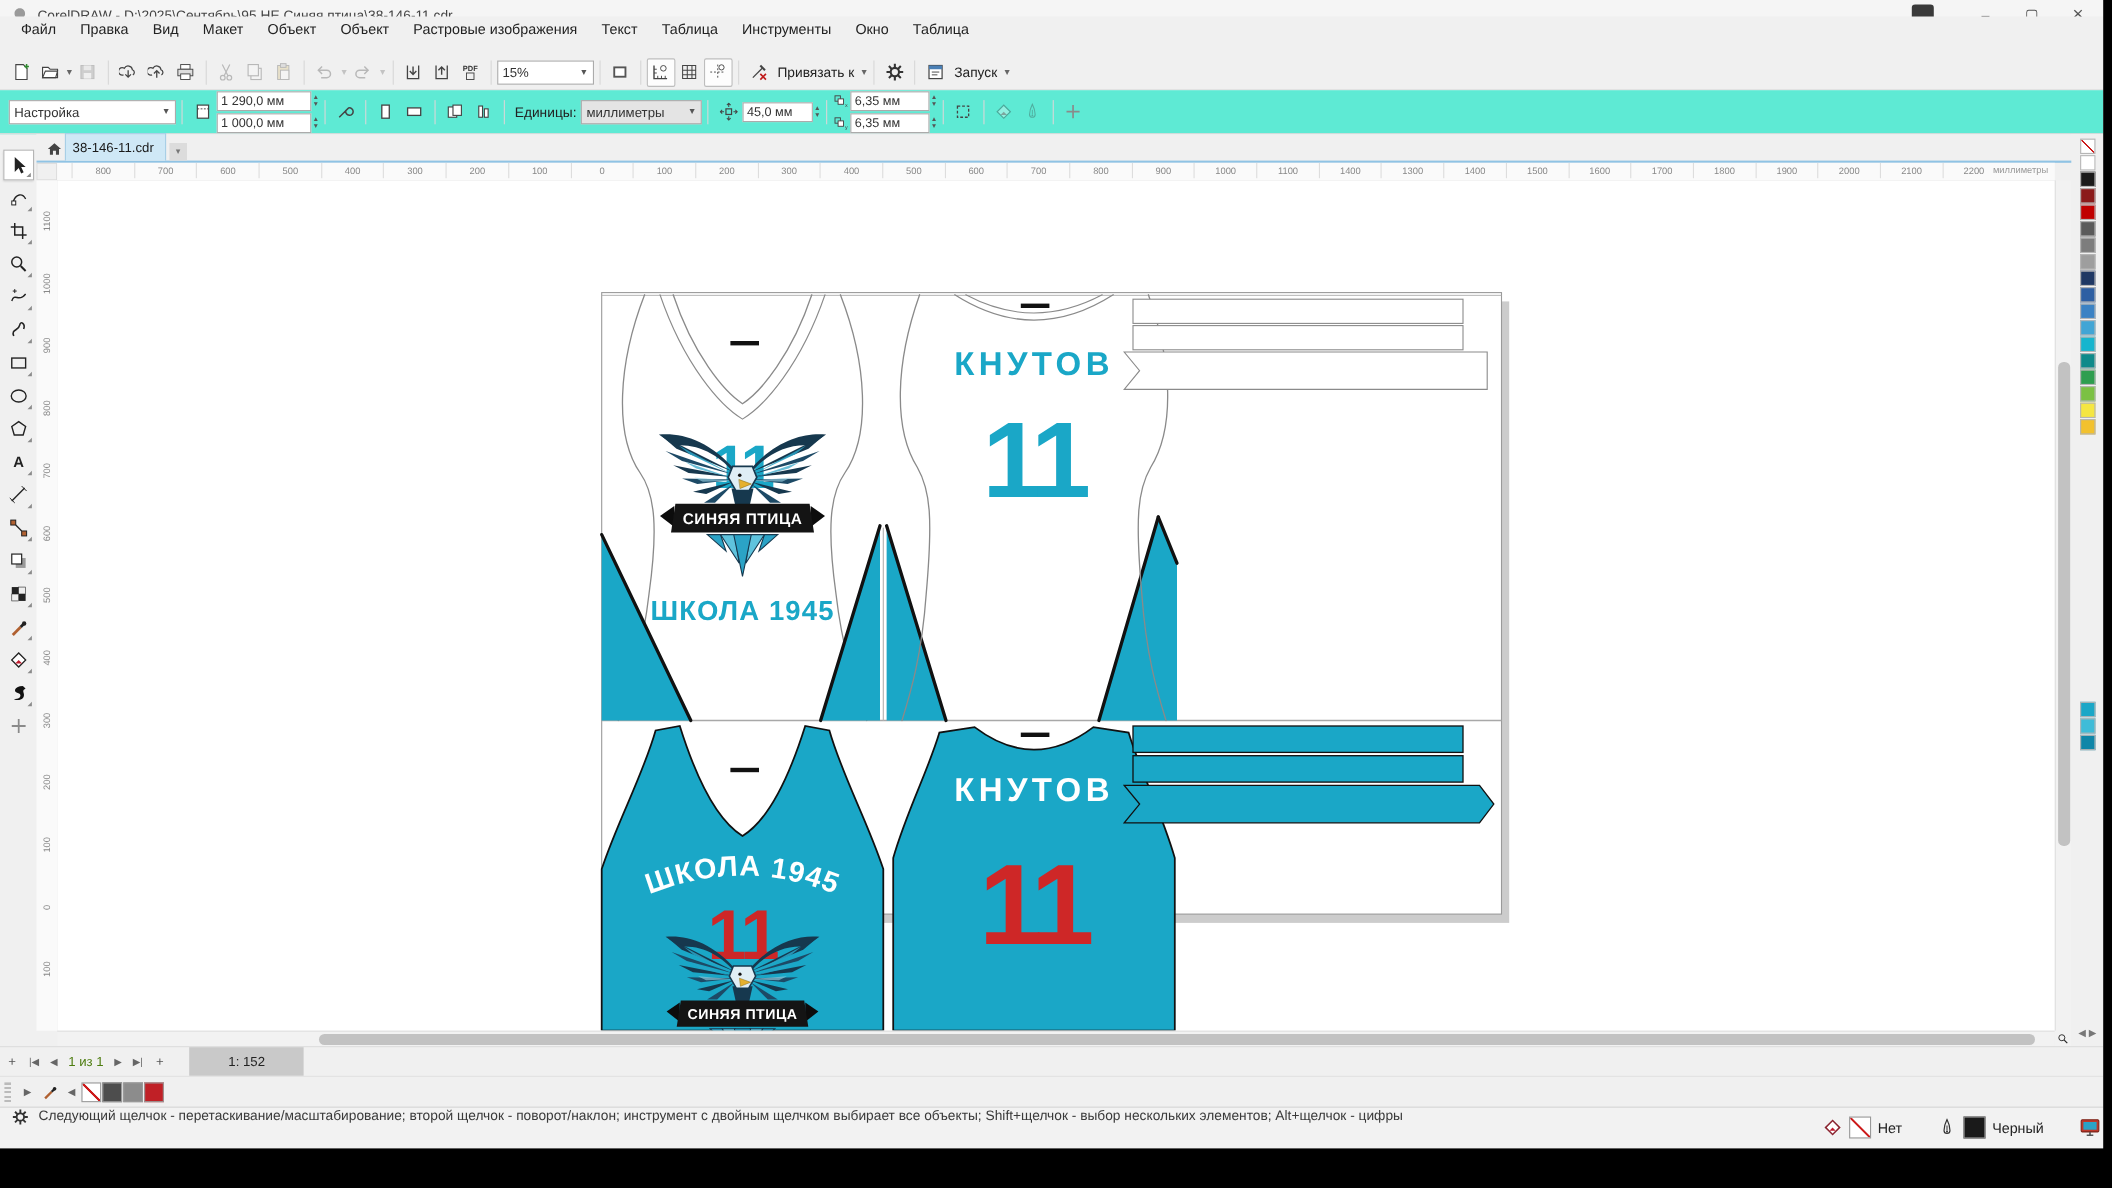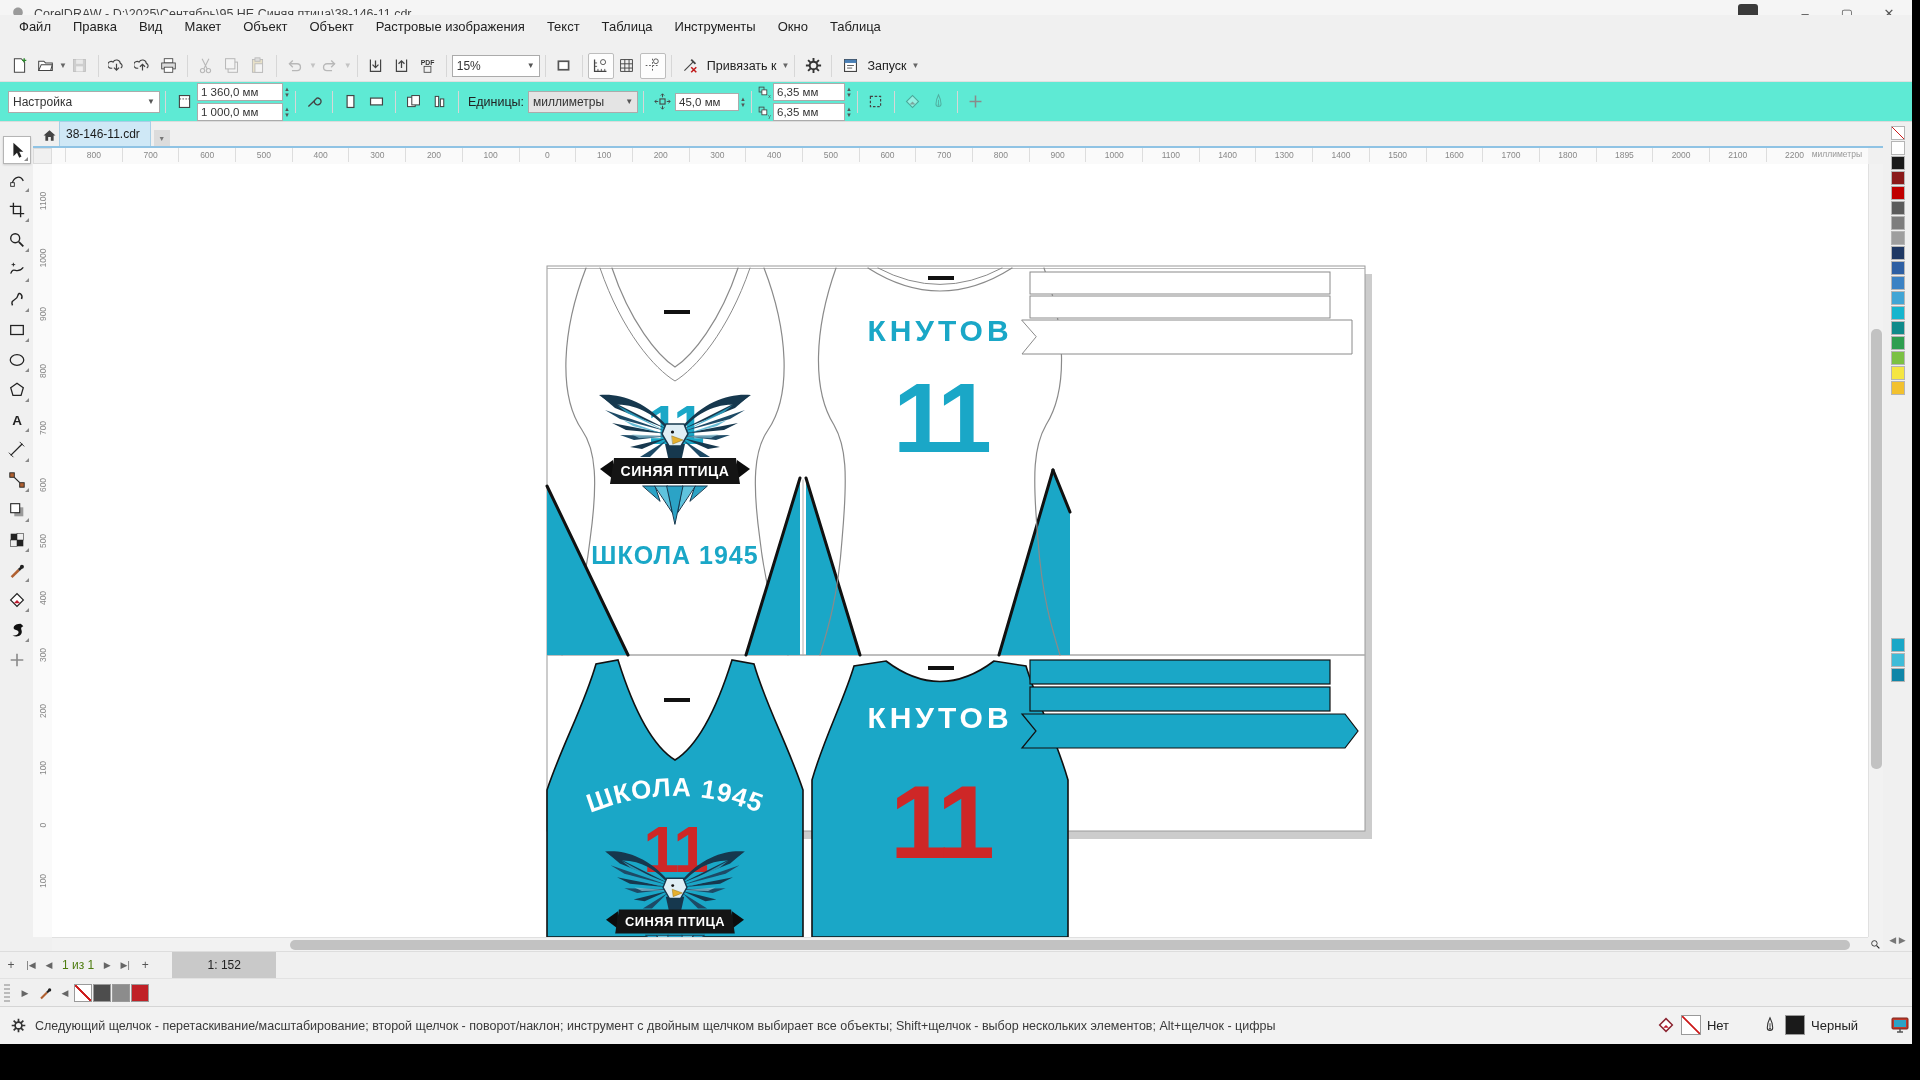--- a/index.html
+++ b/index.html
@@ -69,21 +69,21 @@
   
   #pagebar{left:0;top:951px;width:1912px;height:27px;background:#f0f0f0;display:flex;align-items:center;border-top:1px solid #ddd;box-sizing:border-box;}
   .pgbtn{font-size:12px;color:#555;width:22px;text-align:center;flex:none;}
   .pgarrow{font-size:9px;color:#666;width:18px;text-align:center;flex:none;}
   #pgcount{font-size:12px;color:#4d7c0f;margin:0 4px;flex:none;}
   #page-tab{margin-left:16px;width:104px;height:27px;background:#c9c9c9;display:flex;align-items:center;justify-content:center;font-size:12px;color:#222;flex:none;}
   #docpalette{left:0;top:978px;width:1912px;height:28px;background:#f0f0f0;display:flex;align-items:center;border-top:1px solid #e2e2e2;box-sizing:border-box;padding-left:4px;}
   #dp-handle{width:6px;height:18px;background:repeating-linear-gradient(#bbb,#bbb 2px,transparent 2px,transparent 4px);margin-right:6px;}
   .dswatch{width:18px;height:18px;border:1px solid #9a9a9a;box-sizing:border-box;margin-right:1px;flex:none;}
   .dswatch.none{background:linear-gradient(to top right,#fff 44%,#cc1a1a 47%,#cc1a1a 53%,#fff 56%);}
-  #statusbar{left:0;top:1006px;width:1912px;height:38px;background:#f2f2f2;border-top:1px solid #d5d5d5;display:flex;align-items:center;box-sizing:border-box;padding-left:10px;}
+  #statusbar{left:0;top:1006px;width:1912px;height:38px;background:#f2f2f2;border-top:1px solid #d5d5d5;display:flex;box-sizing:border-box;padding-left:10px;}
   #status-hint{font-size:12.5px;color:#3a3a3a;margin-left:8px;}
   #status-right{position:absolute;right:10px;top:1006px;height:38px;display:flex;align-items:center;gap:6px;}
   .indic-swatch{width:20px;height:20px;border:1px solid #999;box-sizing:border-box;}
   .indic-label{font-size:13px;color:#222;margin-right:26px;}
   #blackbottom{left:0;top:1044px;width:1920px;height:36px;background:#000;}
   #blackright{left:1912px;top:0;width:8px;height:1080px;background:#000;}
   svg text{font-family:"Liberation Sans","DejaVu Sans",sans-serif;}
 </style>
 </head>
 <body>
@@ -501,21 +501,21 @@
         <span class="carr">▼</span>
       </span>
     <span class="tsep"></span>
     <span class="tbtn">
         <svg>
           <use href="#sym-pagesize"></use>
         </svg>
       </span>
     <span class="stack">
       <span class="hgroup">
-          <span class="field" style="width:86px">1 360,0 мм</span>
+          <span class="field" style="width:86px">1 290,0 мм</span>
           <span class="spin">
             <span>▲</span>
             <span>▼</span>
           </span>
         </span>
       <span class="hgroup">
           <span class="field" style="width:86px">1 000,0 мм</span>
           <span class="spin">
             <span>▲</span>
             <span>▼</span>
@@ -653,21 +653,21 @@
         <span class="hlab">900</span>
         <span class="hlab">1000</span>
         <span class="hlab">1100</span>
         <span class="hlab">1400</span>
         <span class="hlab">1300</span>
         <span class="hlab">1400</span>
         <span class="hlab">1500</span>
         <span class="hlab">1600</span>
         <span class="hlab">1700</span>
         <span class="hlab">1800</span>
-        <span class="hlab">1895</span>
+        <span class="hlab">1900</span>
         <span class="hlab">2000</span>
         <span class="hlab">2100</span>
         <span class="hlab">2200</span>
       </div>
     <span id="runits">миллиметры</span>
   </div>
   <div class="abs" id="vruler">
       <span class="vlab" style="top: 32px;">1100</span>
       <span class="vlab" style="top: 88.7px;">1000</span>
       <span class="vlab" style="top: 145.4px;">900</span>

